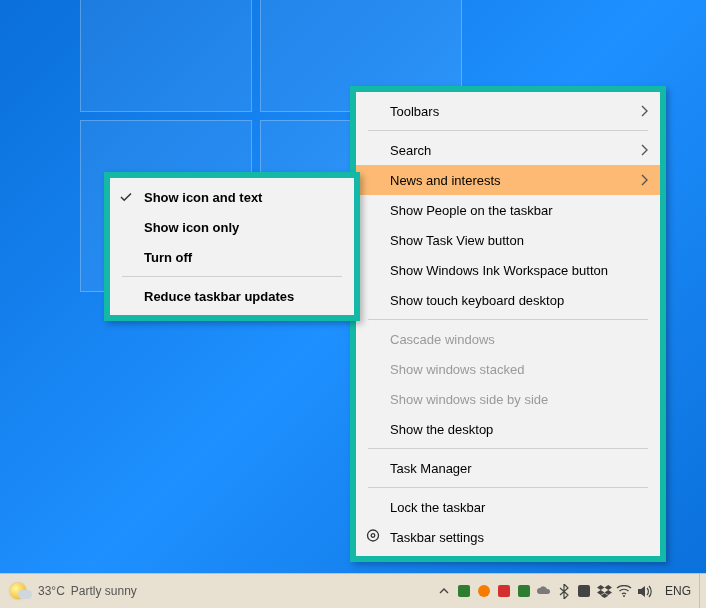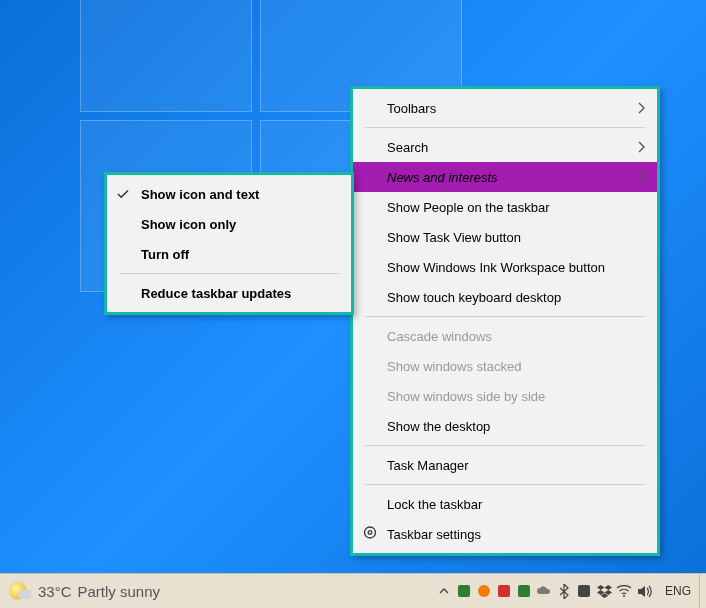--- a/index.html
+++ b/index.html
@@ -6,36 +6,36 @@
   
   .desktop{position:absolute;inset:0;background:linear-gradient(135deg,#0a6fd9 0%,#1e90ff 50%,#0a6fd9 100%);}
   
   .logo{position:absolute;left:80px;top:-40px;width:380px;height:330px;}
   .logo div{position:absolute;background:rgba(255,255,255,.07);border:1px solid rgba(255,255,255,.25);}
   .logo .tl{left:0;top:0;width:170px;height:150px;}
   .logo .tr{left:180px;top:0;width:200px;height:150px;}
   .logo .bl{left:0;top:160px;width:170px;height:170px;}
   .logo .br{left:180px;top:160px;width:200px;height:170px;}
   
-  .menu{position:absolute;background:#f2f2f2;border:3px solid #14b8a6;box-shadow:3px 3px 6px rgba(0,0,0,.25);padding:4px 0;}
+  .menu{position:absolute;background:#f2f2f2;border:6px solid #14b8a6;box-shadow:3px 3px 6px rgba(0,0,0,.25);padding:4px 0;}
   .item{display:flex;align-items:center;height:30px;padding:0 14px 0 34px;position:relative;white-space:nowrap;cursor:default;}
-  .item.hover{background:#a21caf;font-style:italic;}
+  .item.hover{background:#fdba74;}
   .item.disabled{color:#9a9a9a;}
   .sep{height:1px;background:#d0d0d0;margin:4px 12px;}
   .arrow{position:absolute;right:12px;top:50%;transform:translateY(-50%);}
   .arrow svg{display:block;}
   .check{position:absolute;left:10px;top:50%;transform:translateY(-50%);}
   .check svg{display:block;}
   .gear{position:absolute;left:10px;top:50%;transform:translateY(-50%);}
   .main-menu{left:350px;top:86px;width:304px;}
   .sub-menu{left:104px;top:172px;width:244px;font-weight:bold;}
   
   .taskbar{position:absolute;left:0;right:0;bottom:0;height:34px;background:#e8e1d1;border-top:1px solid #c8c0ae;display:flex;align-items:center;}
   .taskbar .spacer{flex:1;}
-  .weather{display:flex;align-items:center;gap:6px;margin-left:10px;color:#555;font-size:15px;}
+  .weather{display:flex;align-items:center;gap:6px;margin-left:10px;color:#555;font-size:12px;}
   .sun{width:16px;height:16px;border-radius:50%;background:radial-gradient(circle at 35% 35%,#fff89e,#f7c948 60%,#e09b00);box-shadow:0 0 2px #e09b00;}
   .cloud{width:14px;height:9px;background:#cfd6dc;border-radius:6px;margin-left:-8px;margin-top:6px;}
   .tray{display:flex;align-items:center;gap:3px;margin-right:6px;}
   .tray .ic{width:17px;height:17px;display:flex;align-items:center;justify-content:center;}
   .tray svg{display:block;}
   .lang{font-size:12px;color:#333;margin:0 8px 0 6px;}
   .show-desktop{width:6px;height:34px;border-left:1px solid #c8c0ae;}
 </style>
 </head>
 <body>

